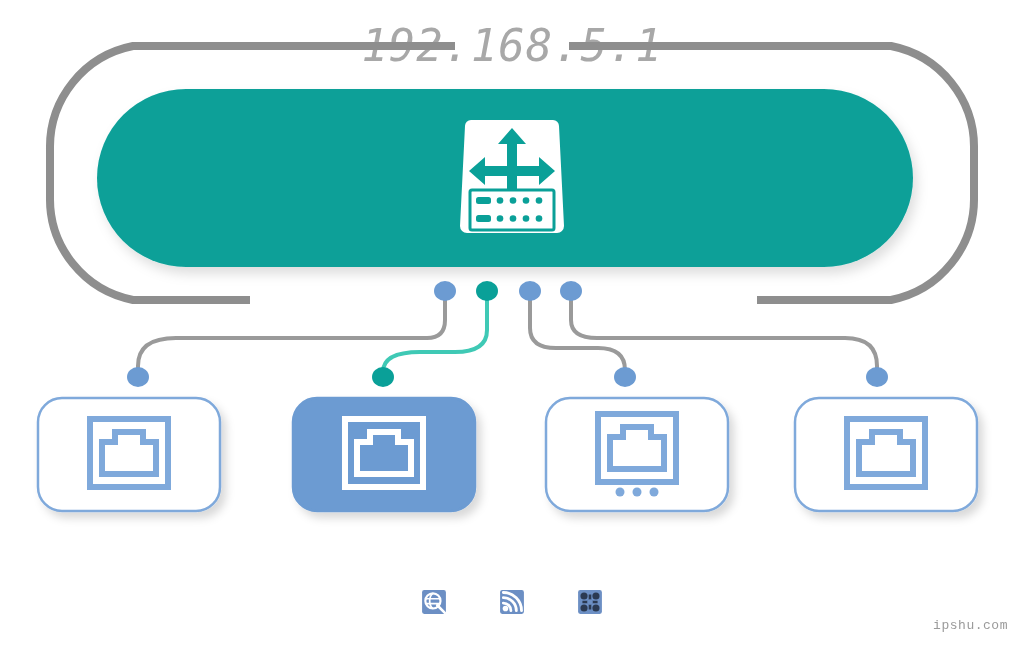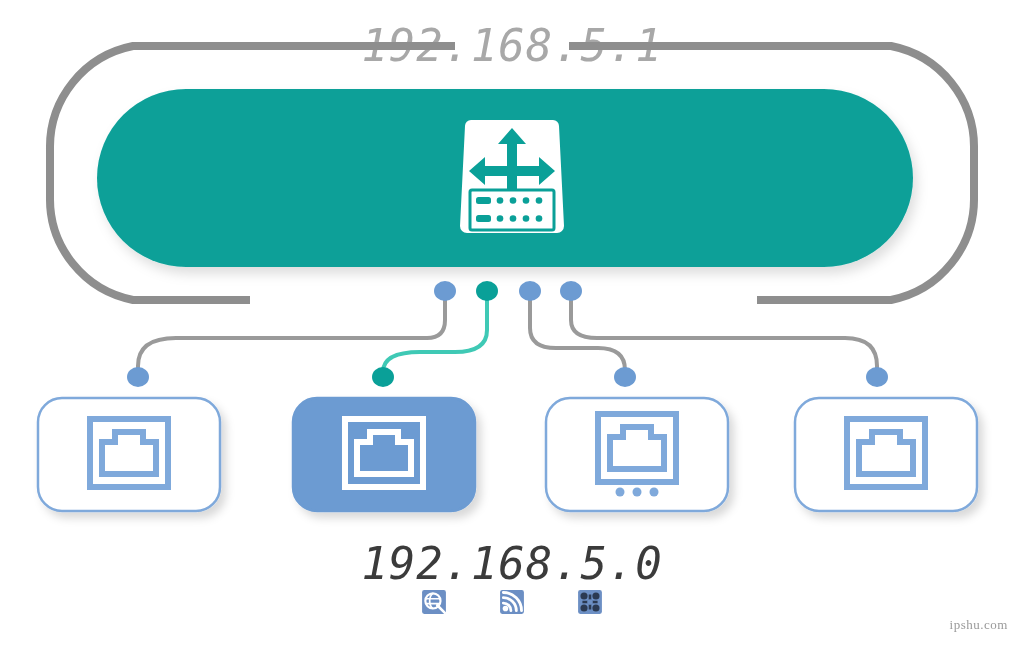--- a/index.html
+++ b/index.html
@@ -67,21 +67,21 @@
     width: 26px;
     height: 26px;
     display: block;
   }
 
   
   #watermark {
     position: absolute;
     right: 16px;
     bottom: 13px;
-    font-family: Liberation Serif, serif;
+    font-family: Liberation Mono, monospace;
     font-size: 13px;
     color: #9a9a9a;
     letter-spacing: 0.04em;
     user-select: none;
   }
 </style>
 </head>
 <body>
 
 <div id="stage">
@@ -186,21 +186,20 @@
 
     <g>
       <rect x="795" y="398" width="182" height="113" rx="24" ry="24" fill="#ffffff" stroke="#7FA9DB" stroke-width="2.5" filter="url(#boxshadow)"></rect>
       <g transform="translate(886,453)">
         <rect x="-39" y="-34" width="78" height="68" fill="none" stroke="#7FA9DB" stroke-width="6"></rect>
         <path d="M -27 21 L -27 -11 L -14 -11 L -14 -21 L 14 -21 L 14 -11 L 27 -11 L 27 21 Z" fill="none" stroke="#7FA9DB" stroke-width="6"></path>
       </g>
     </g>
   </svg>
 
-  <div class="ip-label" id="network-ip-label">192.168.5.0</div>
 
   <div id="badge-icon-row">
 
     <svg class="badge-icon" viewBox="0 0 24 24" xmlns="http://www.w3.org/2000/svg">
       <rect x="1" y="1" width="22" height="22" rx="2" fill="#6C8FC4"></rect>
       <circle cx="11" cy="11" r="7" fill="none" stroke="#ffffff" stroke-width="2"></circle>
       <path d="M 11 4 C 7 7 7 15 11 18" fill="none" stroke="#ffffff" stroke-width="1.6"></path>
       <path d="M 4.4 9 L 17.6 9 M 4.4 13.5 L 17.6 13.5" stroke="#ffffff" stroke-width="1.4"></path>
       <path d="M 15 15 L 22 22" stroke="#ffffff" stroke-width="2.4" stroke-linecap="round"></path>
     </svg>

